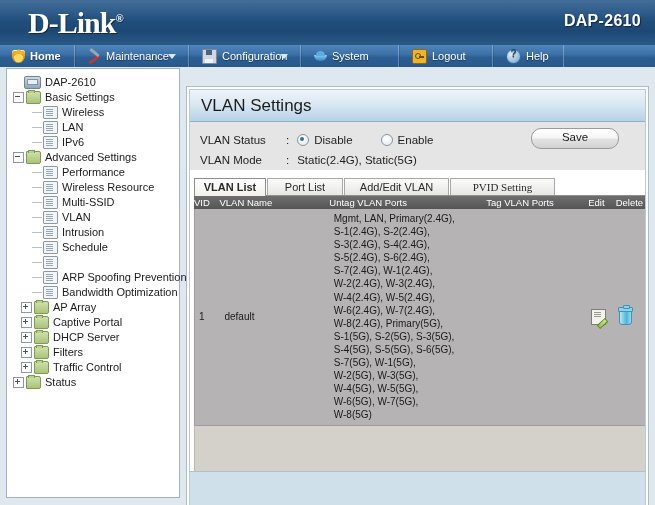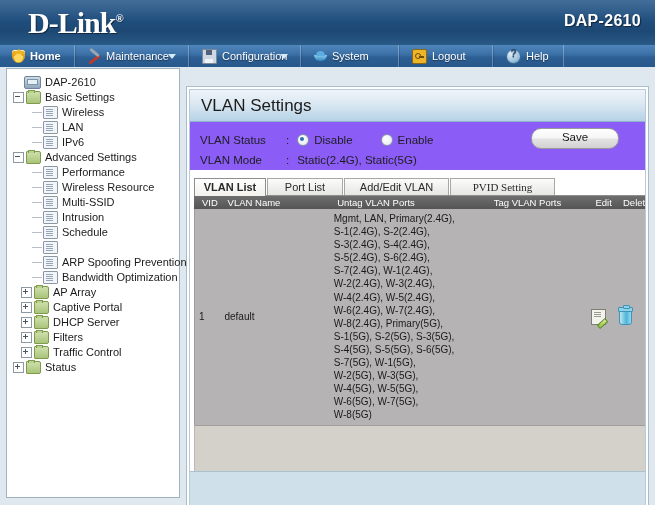--- a/index.html
+++ b/index.html
@@ -137,21 +137,21 @@
   .content-inner{
     width:100%;height:100%;box-sizing:border-box;
     border:1px solid #b9c9d6;background:#ffffff;position:relative;overflow:hidden;
   }
   .panel-title{
     height:31px;line-height:31px;padding-left:11px;
     font-size:17px;color:#1c1c1c;
     background:linear-gradient(to bottom,#eef4f9 0%,#dbe8f2 45%,#c6dcec 75%,#b6d2e6 100%);
     border-bottom:1px solid #8fb2cc;
   }
-  .form-area{padding:8px 0 0 10px;background:#8b5cf6;position:relative;}
+  .form-area{padding:8px 0 0 10px;background:#e5e5e5;position:relative;}
   .frow{display:flex;align-items:center;height:20px;font-size:11.5px;color:#1d1d1d;}
   .frow .lab{width:86px;}
   .colon{margin-right:8px;}
   .radio-wrap{display:inline-flex;align-items:flex-start;margin-right:28px;cursor:pointer;}
   .radio{
     width:10px;height:10px;border-radius:50%;border:1px solid #8795a3;
     background:radial-gradient(circle at 40% 35%,#ffffff,#e2e8ee);margin-right:5px;position:relative;
   }
   .radio.on:after{content:"";position:absolute;left:2px;top:2px;width:4px;height:4px;border-radius:50%;
     background:#2f6fae;}
@@ -184,21 +184,21 @@
   .tw3{width:105px;}
   .tw4{width:105px;font-family:Liberation Serif, serif;}
 
   
   .tbl-wrap{margin:0 0 0 4px;width:455px;}
   .thead{
     display:flex;height:13px;line-height:13px;
     background:linear-gradient(to bottom,#6e6e6e,#555555);
     color:#ffffff;font-size:9.5px;
   }
-  .thead div{padding-left:8px;box-sizing:border-box;}
+  .thead div{padding-left:0;box-sizing:border-box;}
   .c-vid{width:26px;}
   .c-name{width:112px;}
   .c-untag{width:160px;}
   .c-tag{width:104px;}
   .c-edit{width:28px;}
   .c-del{width:34px;}
   .tbody{
     background:#b5b3b3;border-left:1px solid #9e9c9c;border-right:1px solid #9e9c9c;
     min-height:214px;
   }
@@ -328,20 +328,26 @@
           <span class="spacer9"></span>
           <span class="dash"></span>
           <span class="ico ico-file"></span>
           <span class="txt">Wireless Resource</span>
         </div>
         <div class="node indent1">
           <span class="spacer9"></span>
           <span class="dash"></span>
           <span class="ico ico-file"></span>
           <span class="txt">Multi-SSID</span>
+        </div>
+        <div class="node indent1">
+          <span class="spacer9"></span>
+          <span class="dash"></span>
+          <span class="ico ico-file"></span>
+          <span class="txt">VLAN</span>
         </div>
         <div class="node indent1">
           <span class="spacer9"></span>
           <span class="dash"></span>
           <span class="ico ico-file"></span>
           <span class="txt">Intrusion</span>
         </div>
         <div class="node indent1">
           <span class="spacer9"></span>
           <span class="dash"></span>

